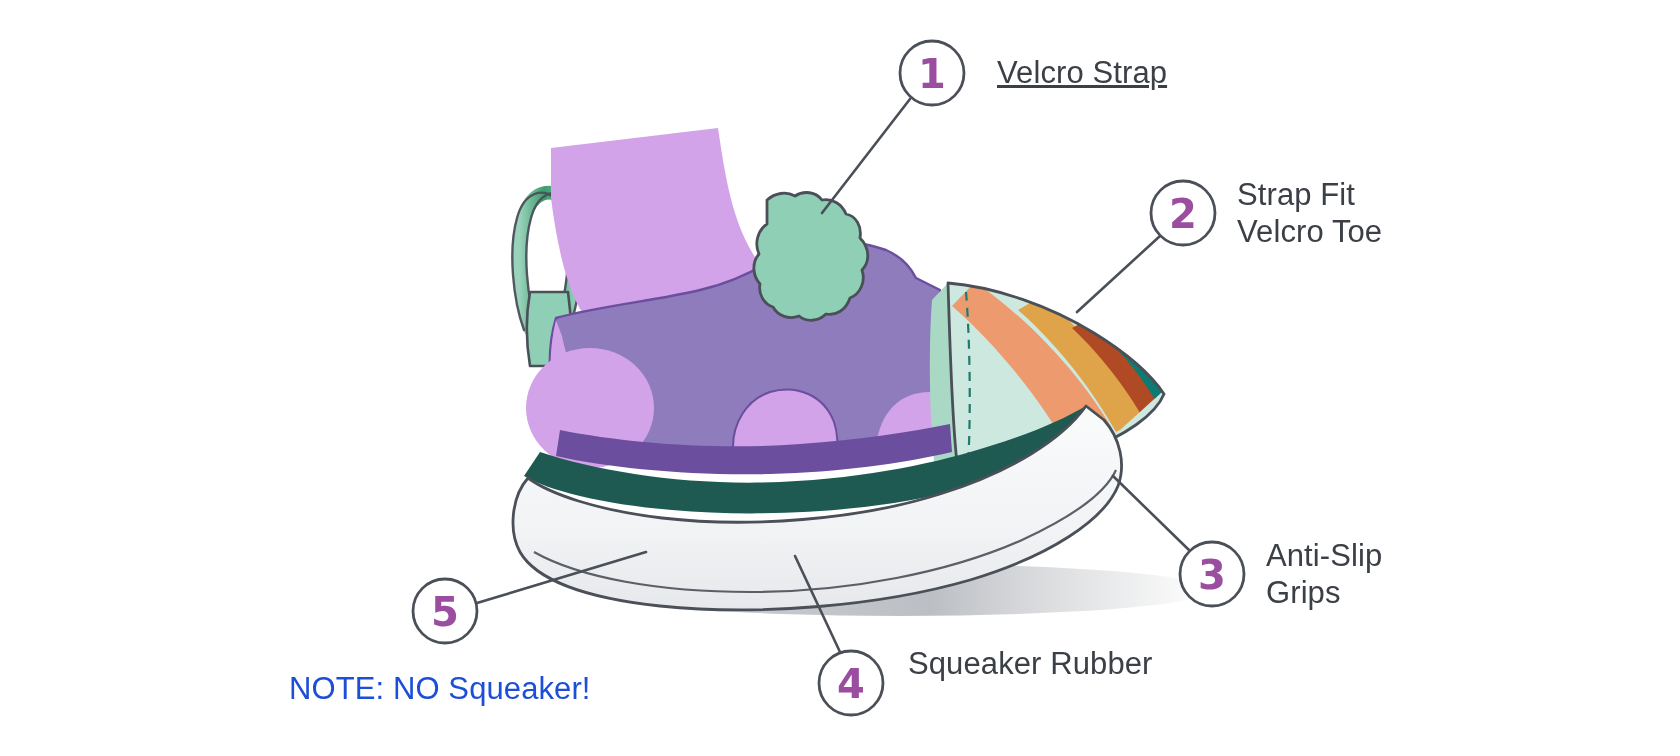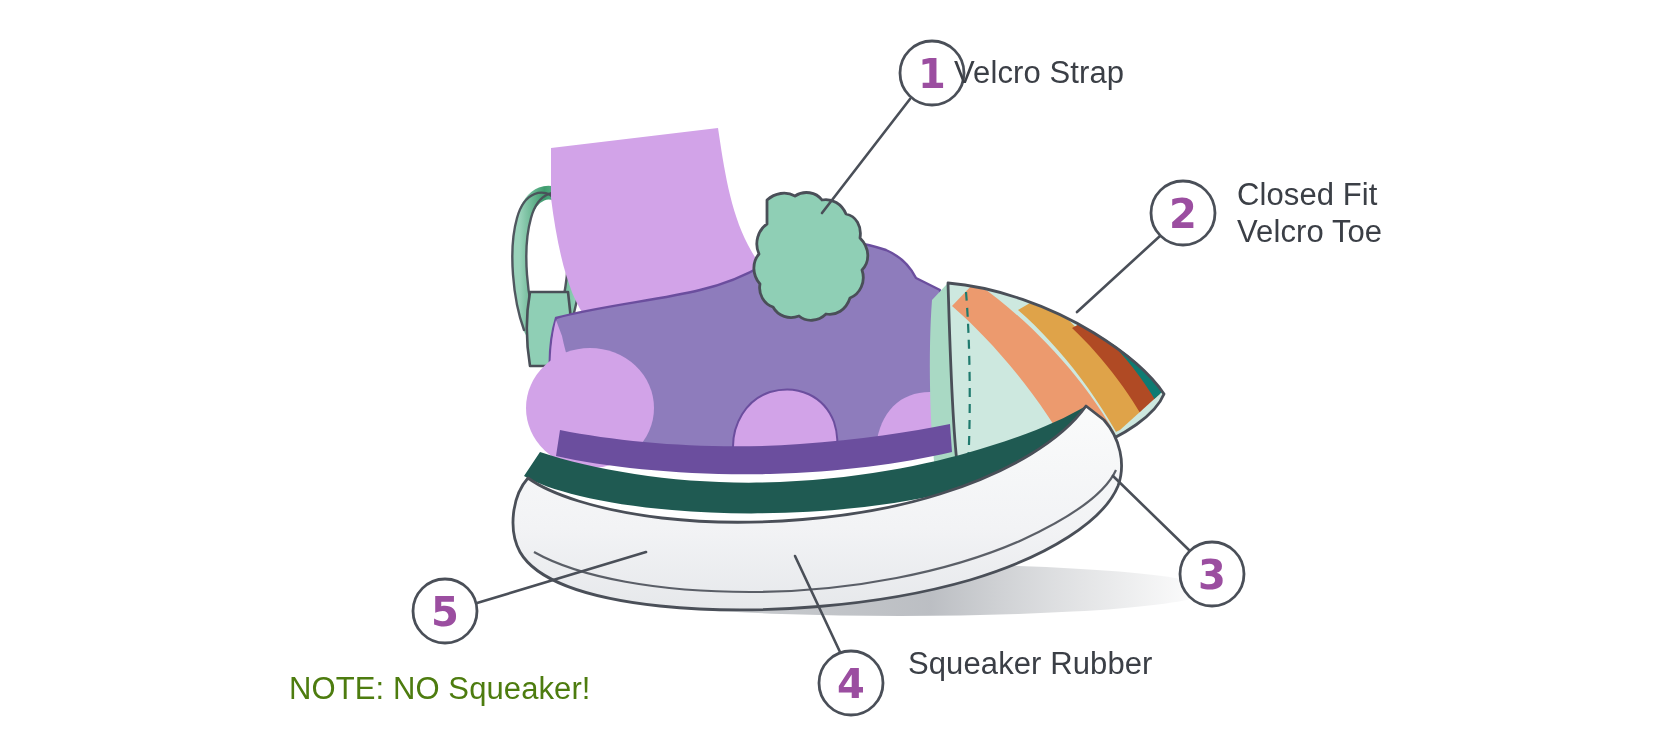--- a/index.html
+++ b/index.html
@@ -35,21 +35,21 @@
     color: #3b3f46;
     font-family: "Liberation Sans", sans-serif;
     font-size: 31px;
     line-height: 37px;
     font-weight: 400;
     white-space: pre-line;
     letter-spacing: 0.1px;
   }
   .note-text {
     position: absolute;
-    color: #4d7c0f;
+    color: #1d4ed8;
     font-family: "Liberation Sans", sans-serif;
     font-size: 31px;
     line-height: 37px;
     font-weight: 400;
     white-space: nowrap;
     letter-spacing: 0.1px;
     text-align: right;
   }
   .badge-number {
     font-family: "DejaVu Sans", sans-serif;
@@ -219,22 +219,23 @@
     <g>
       <circle cx="851" cy="683" r="32" fill="#ffffff" stroke="#4a4f58" stroke-width="2.8"></circle>
       <text class="badge-number" x="851" y="698" text-anchor="middle">4</text>
     </g>
     <g>
       <circle cx="445" cy="611" r="32" fill="#ffffff" stroke="#4a4f58" stroke-width="2.8"></circle>
       <text class="badge-number" x="445" y="626" text-anchor="middle">5</text>
     </g>
   </svg>
 
-  <div class="callout-label" style="left:954px; top:54px;">Velcro Strap</div>
-
-  <div class="callout-label" style="left:1237px; top:176px;"><span>Closed Fit</span><br><span>Velcro Toe</span></div>
-
+  <div class="callout-label" style="left:997px; top:54px;text-decoration:underline;">Velcro Strap</div>
+
+  <div class="callout-label" style="left:1237px; top:176px;"><span>Strap Fit</span><br><span>Velcro Toe</span></div>
+
+  <div class="callout-label" style="left:1266px; top:537px;"><span>Anti-Slip</span><br><span>Grips</span></div>
 
   <div class="callout-label" style="left:908px; top:645px;"><span>Squeaker Rubber</span><br></div>
 
   <div class="note-text" style="left:289px; top:670px;">NOTE: NO Squeaker!</div>
 
 </div>
 
 </body></html>

